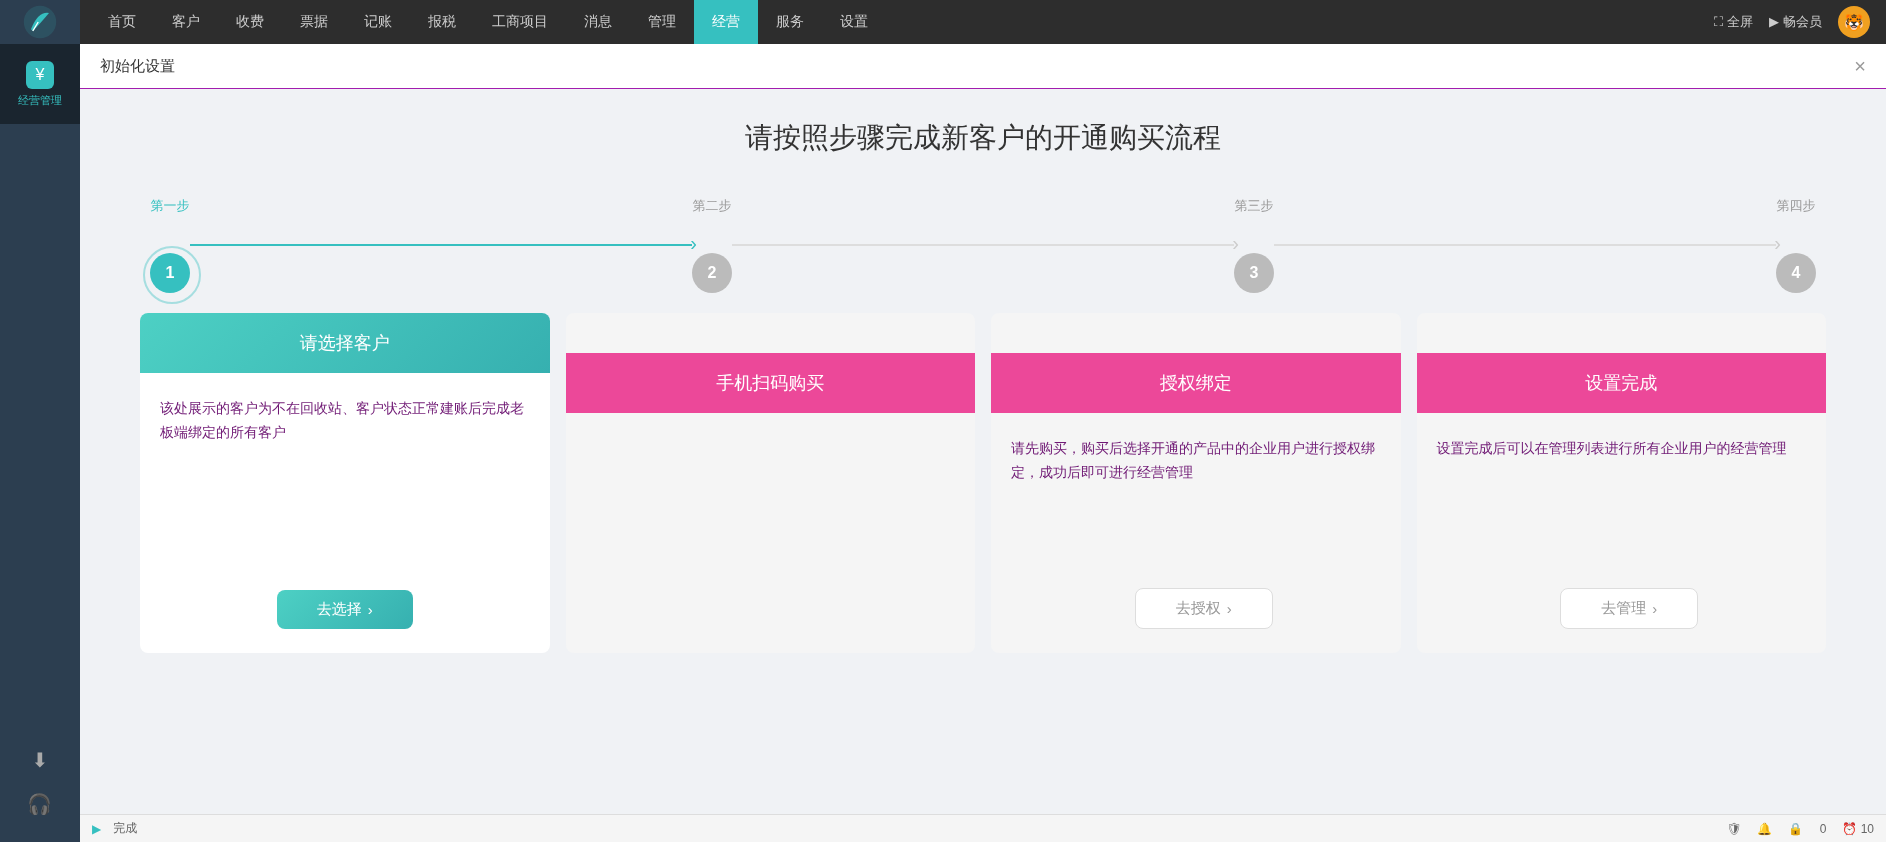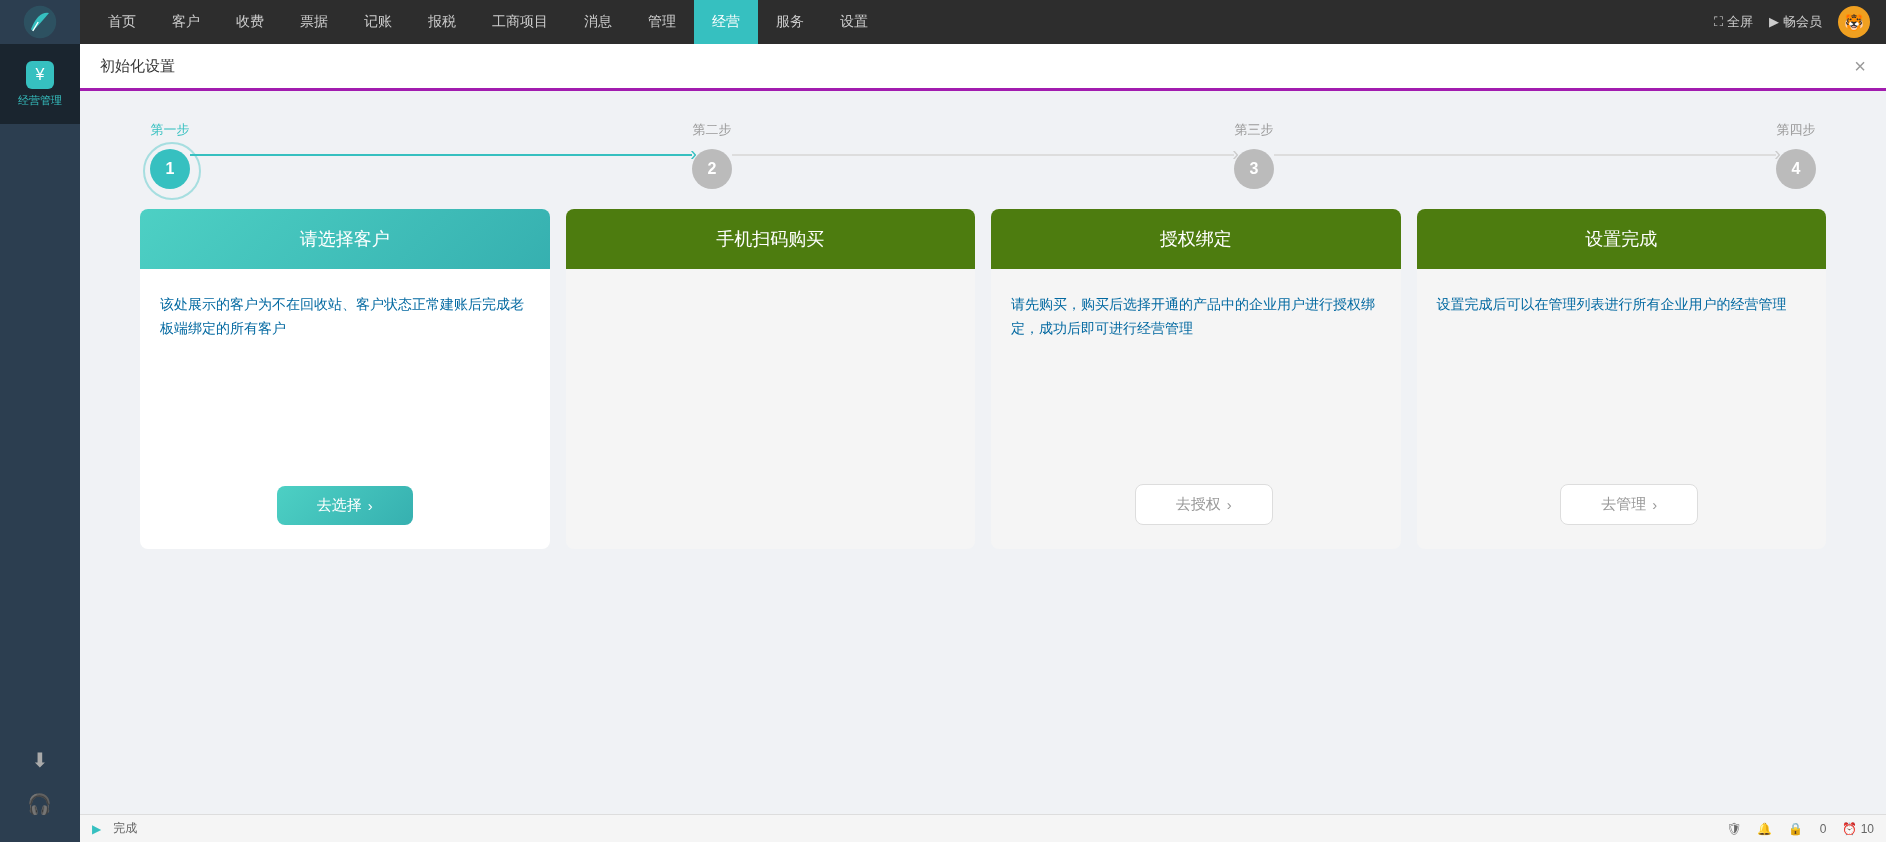--- a/index.html
+++ b/index.html
@@ -164,21 +164,21 @@
       overflow: auto;
     }
 
     
     .page-header {
       background: #fff;
       padding: 12px 20px;
       display: flex;
       align-items: center;
       justify-content: space-between;
-      border-bottom: 3px solid #a21caf;
+      border-bottom: 1px solid #a21caf;
     }
     .page-header-title {
       font-size: 15px;
       color: #333;
     }
     .close-btn {
       font-size: 20px;
       color: #999;
       cursor: pointer;
       line-height: 1;
@@ -222,26 +222,27 @@
       padding: 18px 20px;
       text-align: center;
       font-size: 18px;
       font-weight: 500;
       color: #fff;
     }
     .card-header.teal {
       background: linear-gradient(135deg, #4dd0c4, #36b0b0);
     }
     .card-header.gray {
-      background: #4d7c0f;
+      background: #ec4899;
+      margin-top: 40px;
     }
     .card-body {
       padding: 24px 20px;
       font-size: 14px;
-      color: #0369a1;
+      color: #701a75;
       line-height: 1.7;
       flex: 1;
     }
     .card-footer {
       padding: 16px 20px 24px;
       display: flex;
       justify-content: center;
     }
     .card-btn {
       padding: 10px 40px;
@@ -269,20 +270,21 @@
       display: flex;
       align-items: center;
       padding: 0 30px;
       margin-bottom: 20px;
     }
     .sv-item {
       display: flex;
       flex-direction: column;
       align-items: center;
       flex: 0 0 auto;
+      gap: 28px;
     }
     .sv-label {
       font-size: 13px;
       margin-bottom: 10px;
       color: #999;
     }
     .sv-label.active { color: #36c0c0; }
     .sv-circle {
       width: 40px;
       height: 40px;
@@ -376,20 +378,21 @@
 </div>
 
 <div class="main-content">
 
   <div class="page-header">
     <span class="page-header-title">初始化设置</span>
     <span class="close-btn">×</span>
   </div>
 
   <div class="setup-content">
+    <h2 class="setup-title">请按照步骤完成新客户的开通购买流程</h2>
 
     <div class="steps-visual">
 
       <div class="sv-item">
         <div class="sv-label active">第一步</div>
         <div class="sv-circle active">
           <span>1</span>
         </div>
       </div>
 

